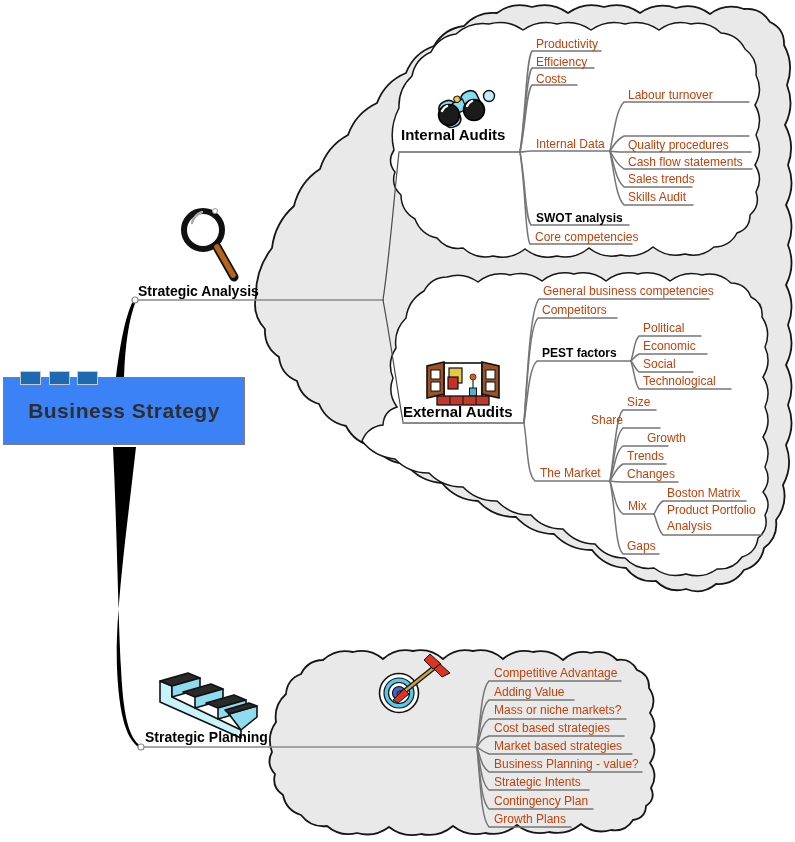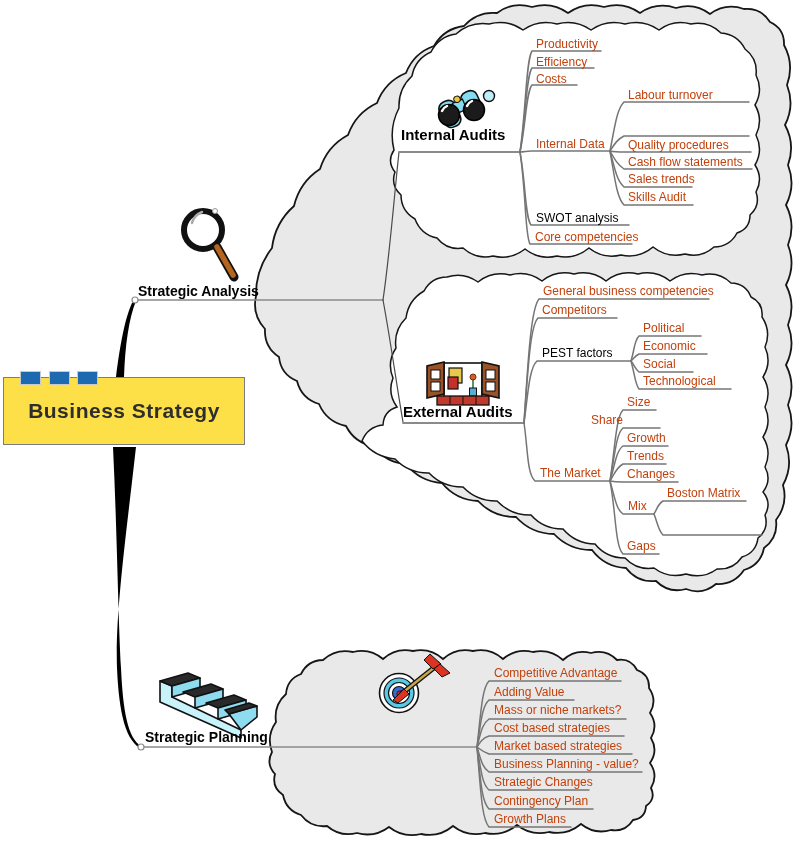--- a/index.html
+++ b/index.html
@@ -1,28 +1,28 @@
 <!DOCTYPE html>
 <html><head>
 <meta charset="utf-8">
 <style>
   html,body{margin:0;padding:0;background:#fff;}
   #stage{position:relative;width:795px;height:842px;background:#fff;overflow:hidden;
          font-family:"Liberation Sans",sans-serif;}
   #art{position:absolute;left:0;top:0;}
   .lbl{position:absolute;font:12px "Liberation Sans",sans-serif;color:#c2410c;
        white-space:nowrap;line-height:14px;}
-  .bld{font-weight:normal;color:#000;}
+  .bld{font-weight:bold;color:#000;}
   .node15{font:bold 15px "Liberation Sans",sans-serif;color:#000;}
   .branch14{font:bold 14px "Liberation Sans",sans-serif;color:#000;}
   .q14{font:bold 14px "Liberation Sans",sans-serif;color:#000;
        white-space:normal;line-height:17px;}
   .wrap{white-space:normal;line-height:16px;}
   #root-box{position:absolute;left:3px;top:377px;width:242px;height:68px;
-            background:#fde047;border:1px solid #7d7d7d;box-sizing:border-box;
+            background:#3b82f6;border:1px solid #7d7d7d;box-sizing:border-box;
             display:flex;align-items:center;justify-content:center;}
   #root-box .title{font:bold 21px "Liberation Sans",sans-serif;color:#2e2e2e;letter-spacing:.5px;}
   .sq{position:absolute;width:19px;height:12px;background:#1d6ab0;border:1px solid #c9c9c9;top:-7px;}
 </style>
 </head>
 <body>
 
 <div id="stage">
 
 <svg id="art" width="795" height="842" viewBox="0 0 795 842">
@@ -208,32 +208,33 @@
 <div class="lbl" style="left:543px;top:284px">General business competencies</div>
 <div class="lbl" style="left:542px;top:303px">Competitors</div>
 <div class="lbl bld" style="left:542px;top:346px">PEST factors</div>
 <div class="lbl" style="left:643px;top:321px">Political</div>
 <div class="lbl" style="left:643px;top:339px">Economic</div>
 <div class="lbl" style="left:643px;top:357px">Social</div>
 <div class="lbl" style="left:643px;top:374px">Technological</div>
 <div class="lbl" style="left:540px;top:466px">The Market</div>
 <div class="lbl" style="left:627px;top:395px">Size</div>
 <div class="lbl" style="left:591px;top:413px">Share</div>
-<div class="lbl" style="left:627px;top:431px">Growth</div>
+<div class="lbl" style="left:647px;top:431px">Growth</div>
 <div class="lbl" style="left:627px;top:449px">Trends</div>
 <div class="lbl" style="left:627px;top:467px">Changes</div>
 <div class="lbl" style="left:628px;top:499px">Mix</div>
 <div class="lbl" style="left:667px;top:486px">Boston Matrix</div>
+<div class="lbl wrap" style="left:667px;top:502px;width:104px">Product Portfolio Analysis</div>
 <div class="lbl" style="left:627px;top:539px">Gaps</div>
 
 <div class="lbl branch14" style="left:145px;top:729px">Strategic Planning</div>
 
 <div class="lbl" style="left:494px;top:666px">Competitive Advantage</div>
 <div class="lbl" style="left:494px;top:685px">Adding Value</div>
 <div class="lbl" style="left:494px;top:703px">Mass or niche markets?</div>
 <div class="lbl" style="left:494px;top:721px">Cost based strategies</div>
 <div class="lbl" style="left:494px;top:739px">Market based strategies</div>
 <div class="lbl" style="left:494px;top:757px">Business Planning - value?</div>
-<div class="lbl" style="left:494px;top:775px">Strategic Changes</div>
+<div class="lbl" style="left:494px;top:775px">Strategic Intents</div>
 <div class="lbl" style="left:494px;top:794px">Contingency Plan</div>
 <div class="lbl" style="left:494px;top:812px">Growth Plans</div>
 
 </div>
 
 </body></html>

